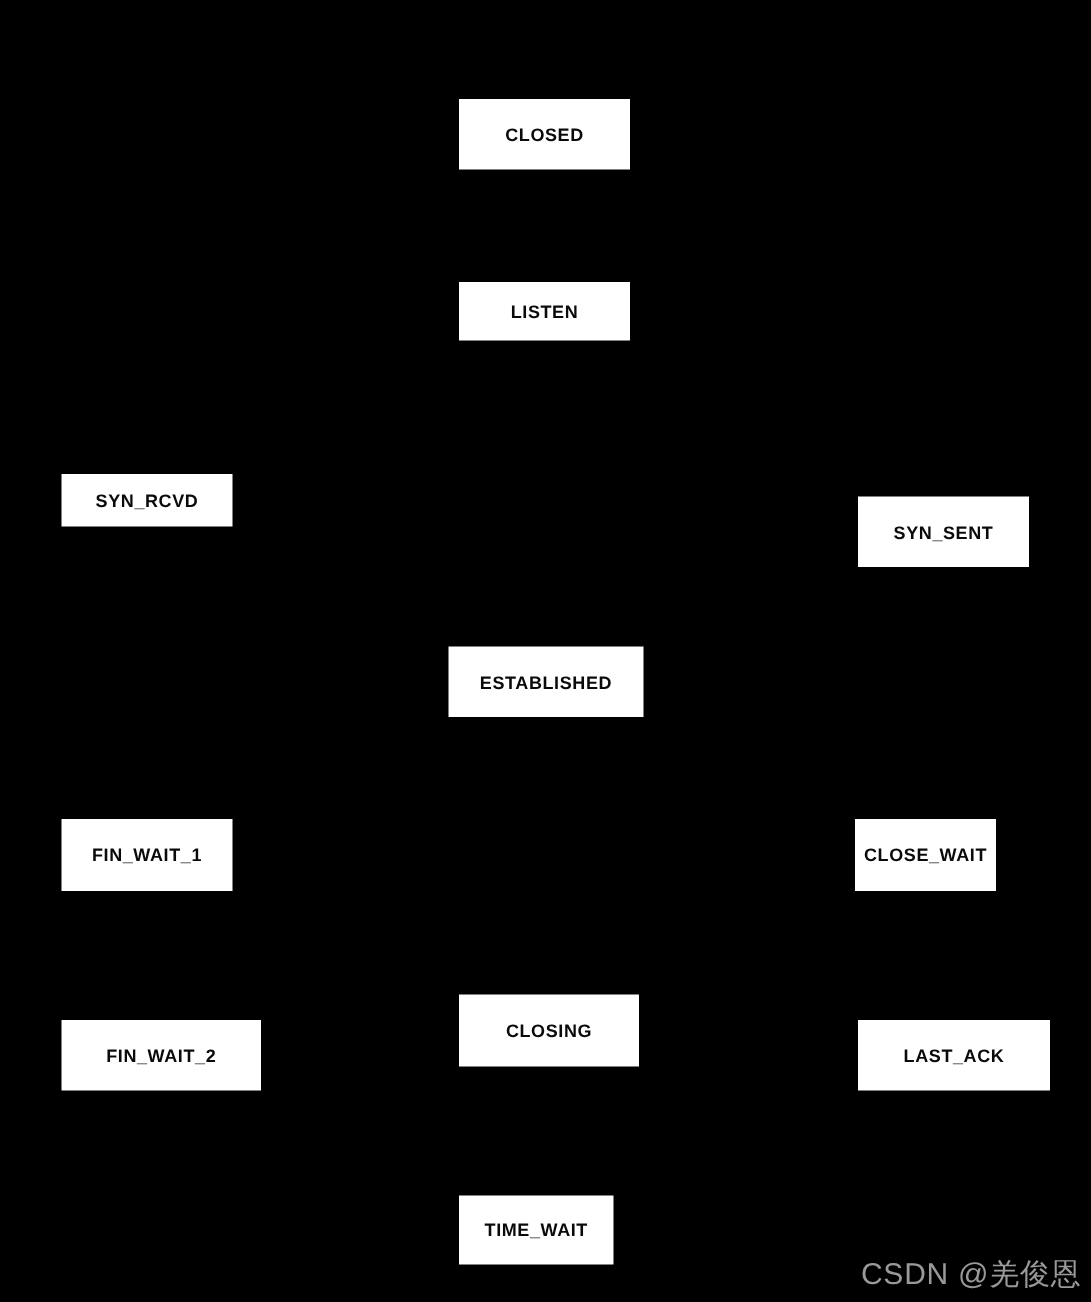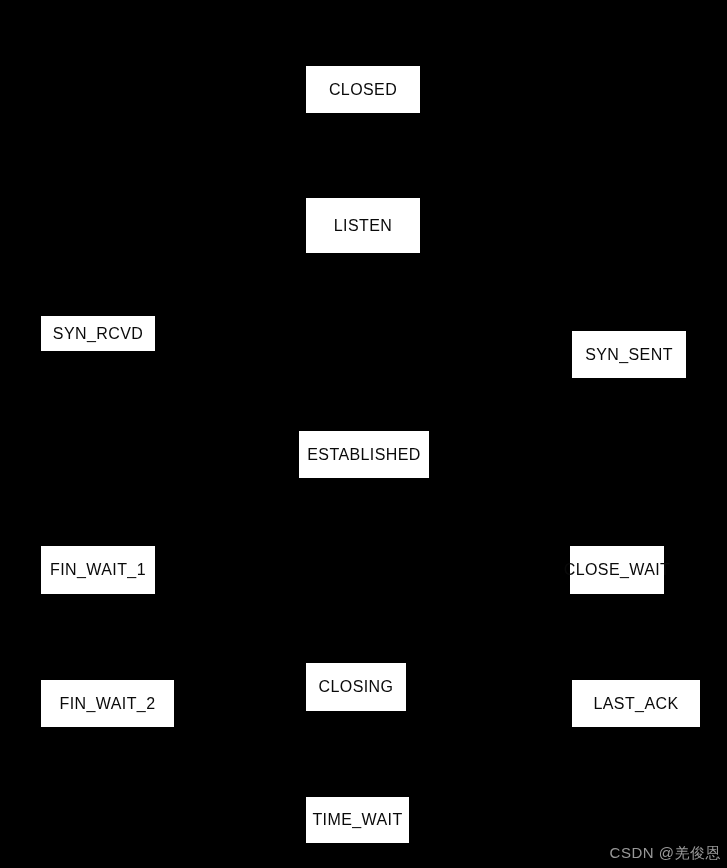--- a/index.html
+++ b/index.html
@@ -18,43 +18,43 @@
     overflow: hidden;
     font-family: "Liberation Sans", sans-serif;
   }
   .node {
     position: absolute;
     background: var(--box-bg);
     color: var(--box-text);
     display: flex;
     align-items: center;
     justify-content: center;
-    font-weight: normal;
-    font-size: 16px;
+    font-weight: bold;
+    font-size: 12px;
     letter-spacing: 0.4px;
     white-space: nowrap;
   }
   
   .pos-closed      { left: 306px; top: 66px;  width: 114px; height: 47px; }
-  .pos-listen      { left: 306px; top: 198px; width: 114px; height: 55px; }
+  .pos-listen      { left: 306px; top: 188px; width: 114px; height: 39px; }
   .pos-syn-rcvd    { left: 41px;  top: 316px; width: 114px; height: 35px; }
   .pos-syn-sent    { left: 572px; top: 331px; width: 114px; height: 47px; }
   .pos-established { left: 299px; top: 431px; width: 130px; height: 47px; }
   .pos-fin-wait-1  { left: 41px;  top: 546px; width: 114px; height: 48px; }
   .pos-close-wait  { left: 570px; top: 546px; width: 94px; height: 48px; }
   .pos-fin-wait-2  { left: 41px;  top: 680px; width: 133px; height: 47px; }
-  .pos-closing     { left: 306px; top: 663px; width: 100px; height: 48px; }
+  .pos-closing     { left: 306px; top: 663px; width: 120px; height: 48px; }
   .pos-last-ack    { left: 572px; top: 680px; width: 128px; height: 47px; }
   .pos-time-wait   { left: 306px; top: 797px; width: 103px; height: 46px; }
   .watermark {
     position: absolute;
     right: 6px;
     bottom: 5px;
     color: var(--watermark);
-    font-size: 15px;
+    font-size: 20px;
     font-weight: normal;
     letter-spacing: 0.5px;
   }
 </style>
 </head>
 <body>
 
 <div class="stage">
   <div class="node pos-closed">CLOSED</div>
   <div class="node pos-listen">LISTEN</div>

